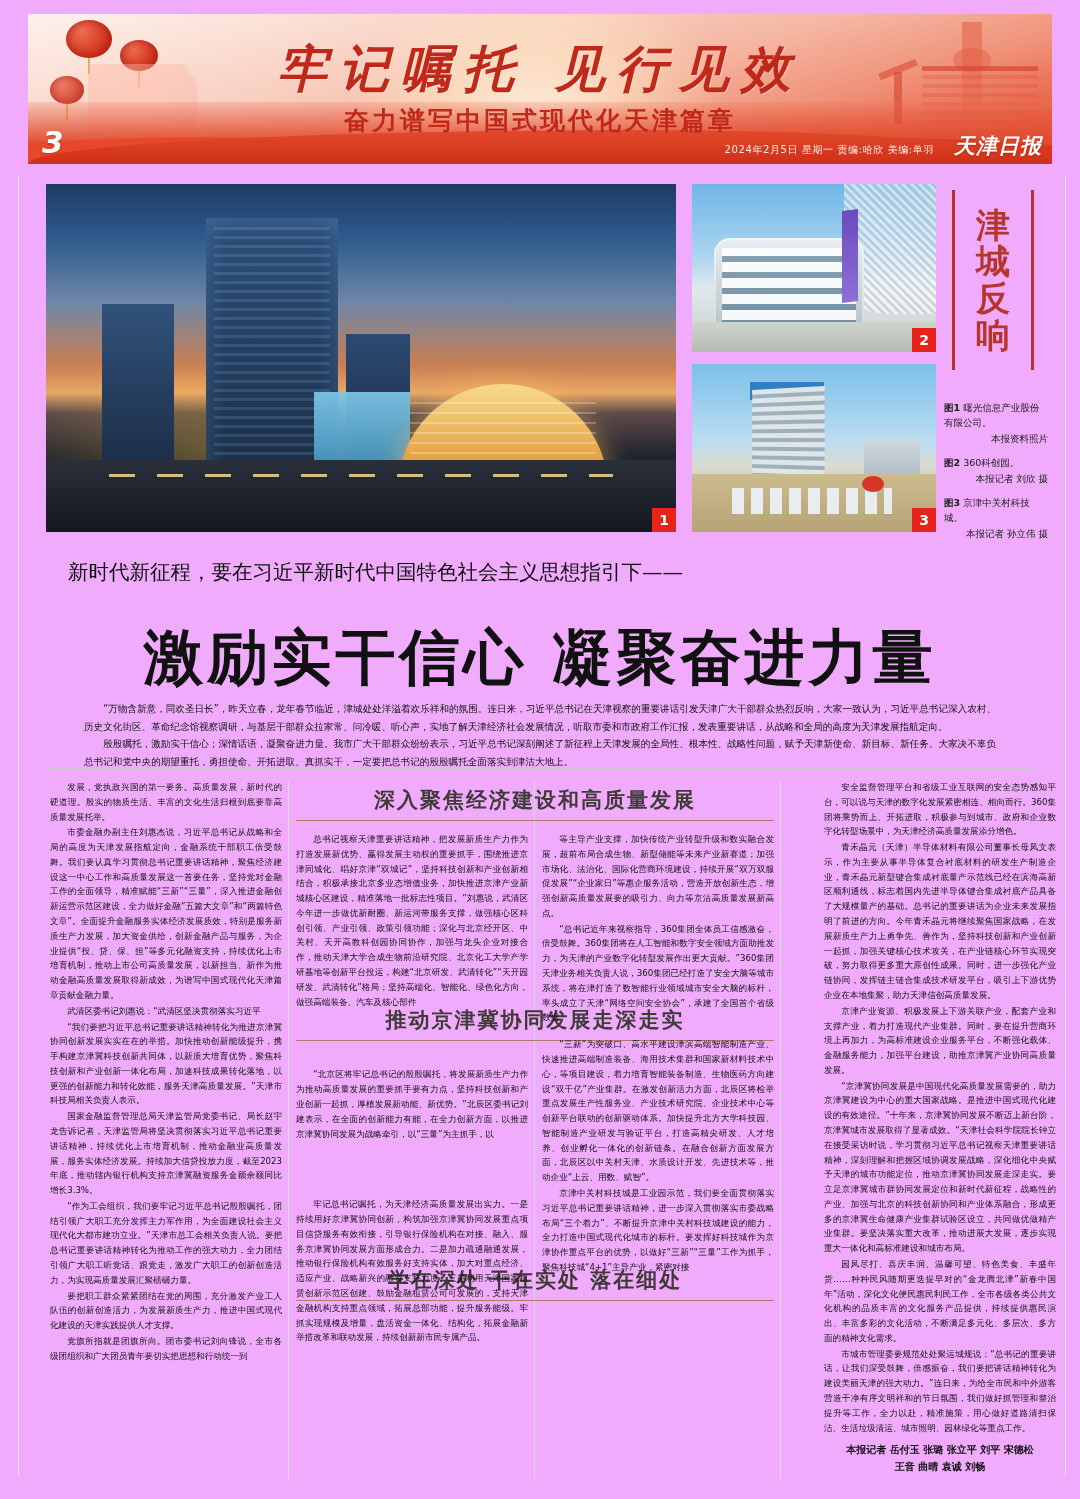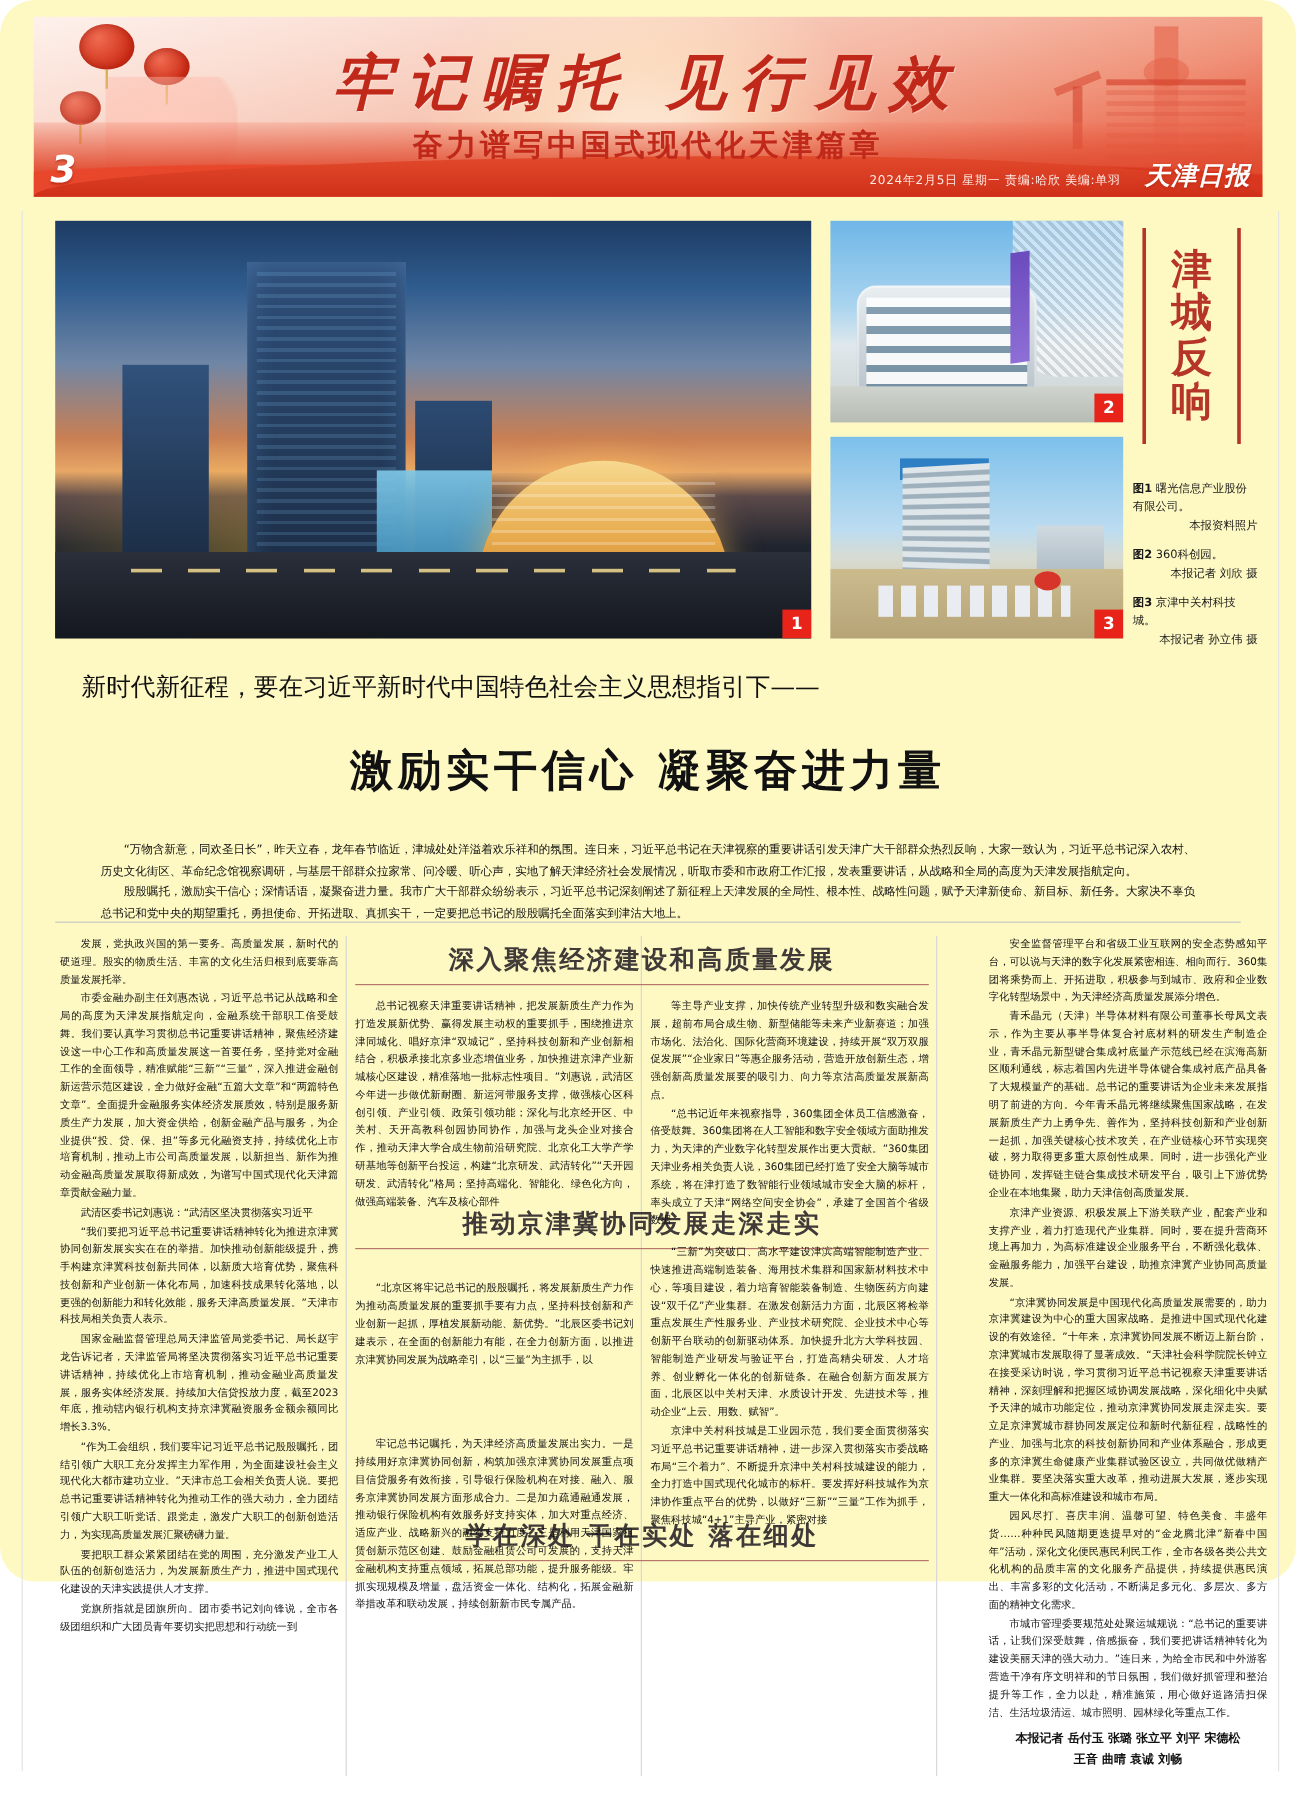--- a/index.html
+++ b/index.html
@@ -2,21 +2,21 @@
 <html><head>
 <meta charset="utf-8">
 <style>
   * { box-sizing: border-box; margin: 0; padding: 0; }
   html, body {
     width: 1080px; height: 1499px;
     background: #ffffff;
     font-family: "DejaVu Sans", "Liberation Sans", sans-serif;
     overflow: hidden;
   }
-  .page { position: relative; width: 1080px; height: 1318px; background:#fef9c3;border-radius:29px; }
+  .page { position: relative; width: 1080px; height: 1499px; background:#f0abfc; }
 
   
   .masthead {
     position: absolute; left: 28px; top: 14px; width: 1024px; height: 150px;
     background: linear-gradient(165deg,#fdf1ec 0%, #fbe0d6 18%, #f8cfc0 34%, #f5b7a3 52%, #f0937a 70%, #e8654a 86%, #d9412a 100%);
     overflow: hidden;
   }
   .mh-sun {
     position:absolute; left:300px; top:-40px; width:420px; height:300px;
     background: radial-gradient(circle at 50% 60%, rgba(255,252,240,.95) 0%, rgba(255,236,200,.55) 38%, rgba(255,220,190,0) 72%);
@@ -160,21 +160,21 @@
 
   
   .kicker {
     position:absolute; left:62px; top:556px; width:956px;
     font-family:"DejaVu Serif","Liberation Serif",serif;
     font-size:20.5px; color:#111; line-height:1.62; text-align:center;
   }
   .kicker .k2 { text-align:left; padding-left:6px; }
   .mainhead {
     position:absolute; left:0; right:0; top:618px; text-align:center;
-    font-size:36px; font-weight:700; color:#111; letter-spacing:4px;
+    font-size:60px; font-weight:700; color:#111; letter-spacing:4px;
   }
 
   
   .lead {
     position:absolute; left:84px; top:700px; width:912px;
     font-size:9.6px; color:#111; line-height:1.85; text-align:justify;
   }
   .lead p { text-indent: 2em; }
 
   .rule-top { position:absolute; left:46px; top:768px; width:988px; height:1px; background:#c8c8c8; }

